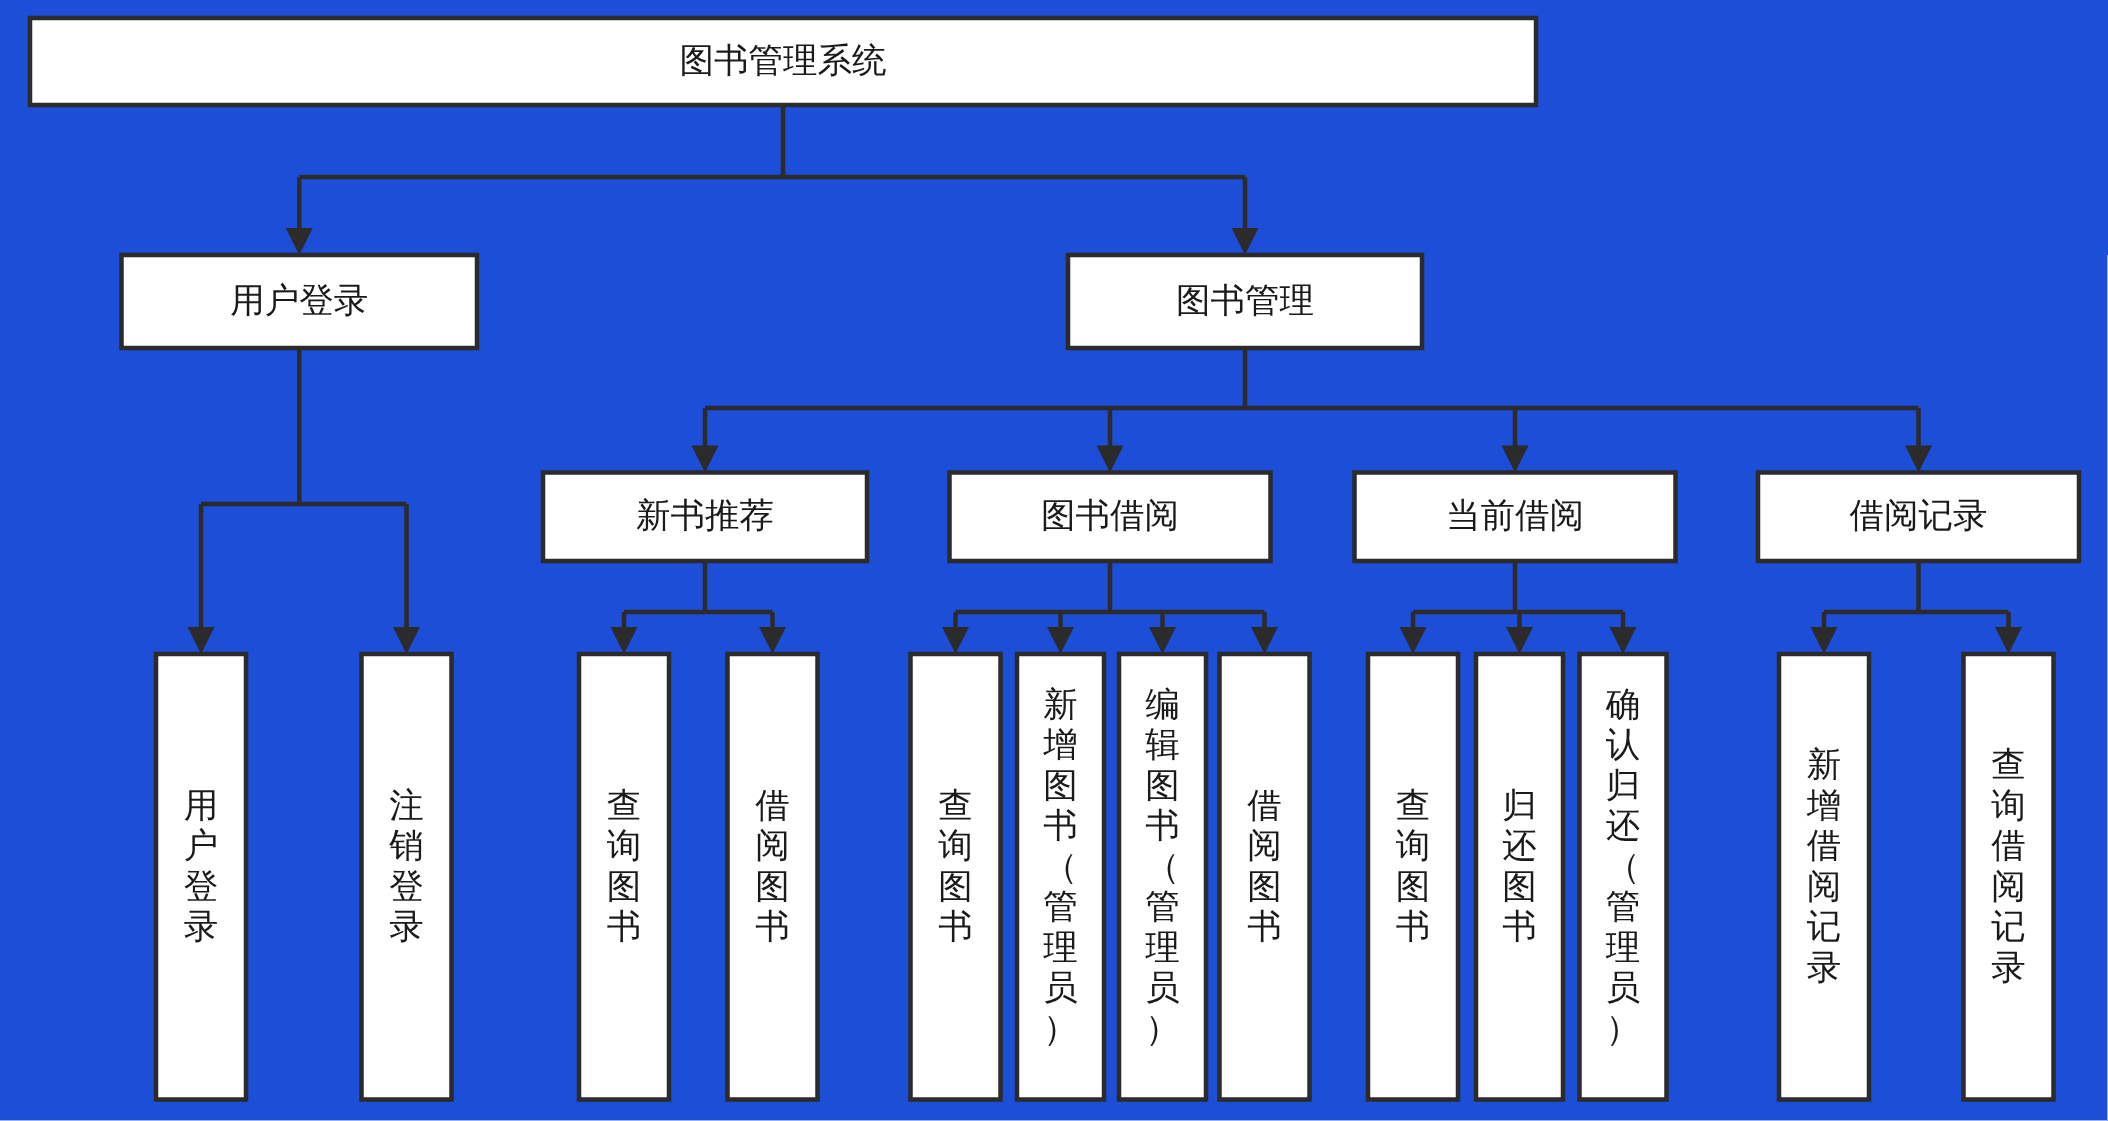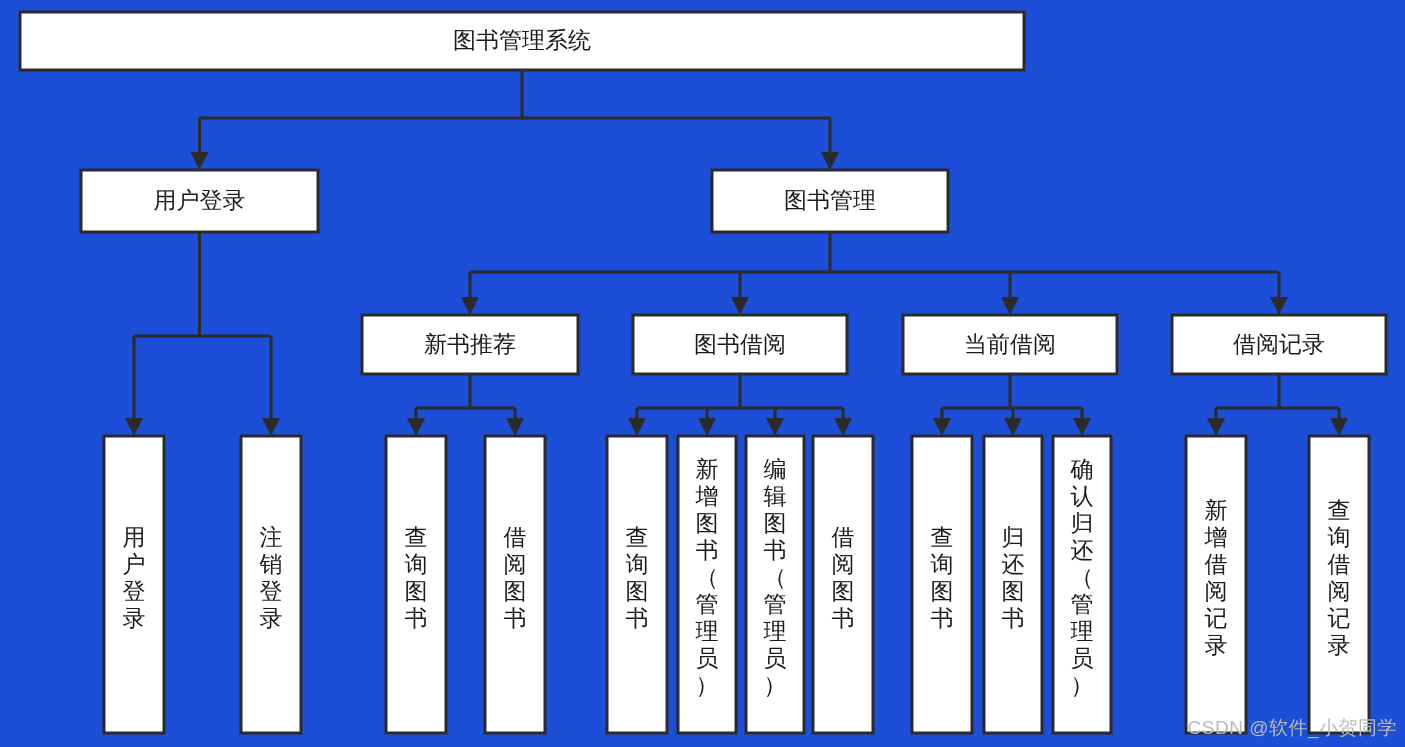--- a/index.html
+++ b/index.html
@@ -174,15 +174,14 @@
           <rect x="1186" y="436" width="60" height="297" class="node-box"></rect>
           <text x="1216" y="517.5" class="node-label-v"><tspan x="1216" dy="0">新</tspan><tspan x="1216" dy="27">增</tspan><tspan x="1216" dy="27">借</tspan><tspan x="1216" dy="27">阅</tspan><tspan x="1216" dy="27">记</tspan><tspan x="1216" dy="27">录</tspan></text>
         </g>
         <g>
           <rect x="1309" y="436" width="60" height="297" class="node-box"></rect>
           <text x="1339" y="517.5" class="node-label-v"><tspan x="1339" dy="0">查</tspan><tspan x="1339" dy="27">询</tspan><tspan x="1339" dy="27">借</tspan><tspan x="1339" dy="27">阅</tspan><tspan x="1339" dy="27">记</tspan><tspan x="1339" dy="27">录</tspan></text>
         </g>
       </g>
   </svg>
 
-  <div class="watermark">CSDN @软件_小贺同学</div>
 
 </div>
 
 </body></html>

